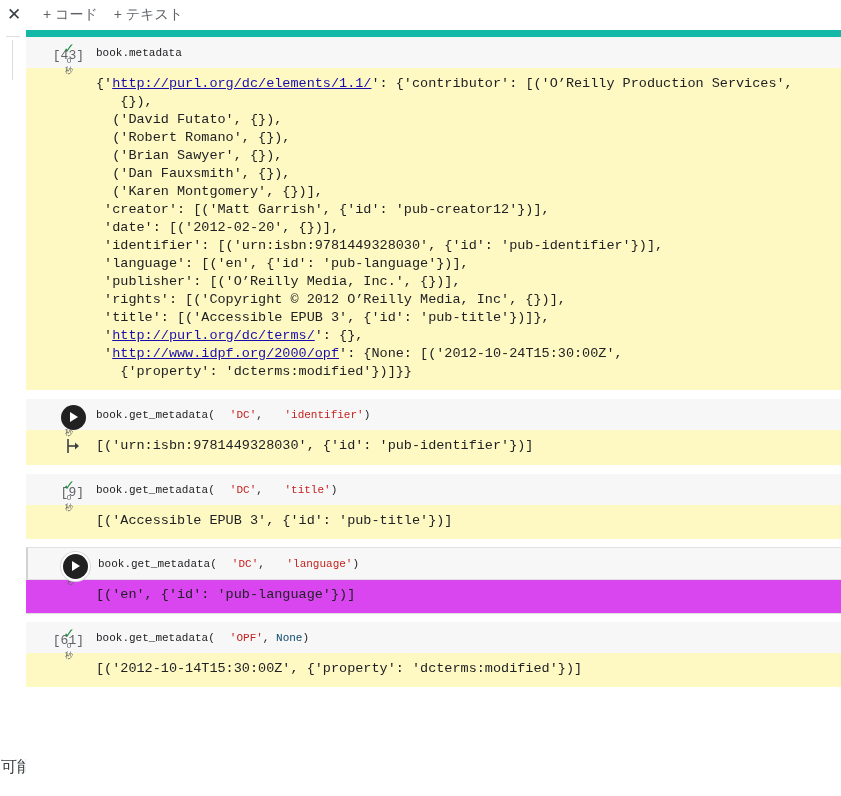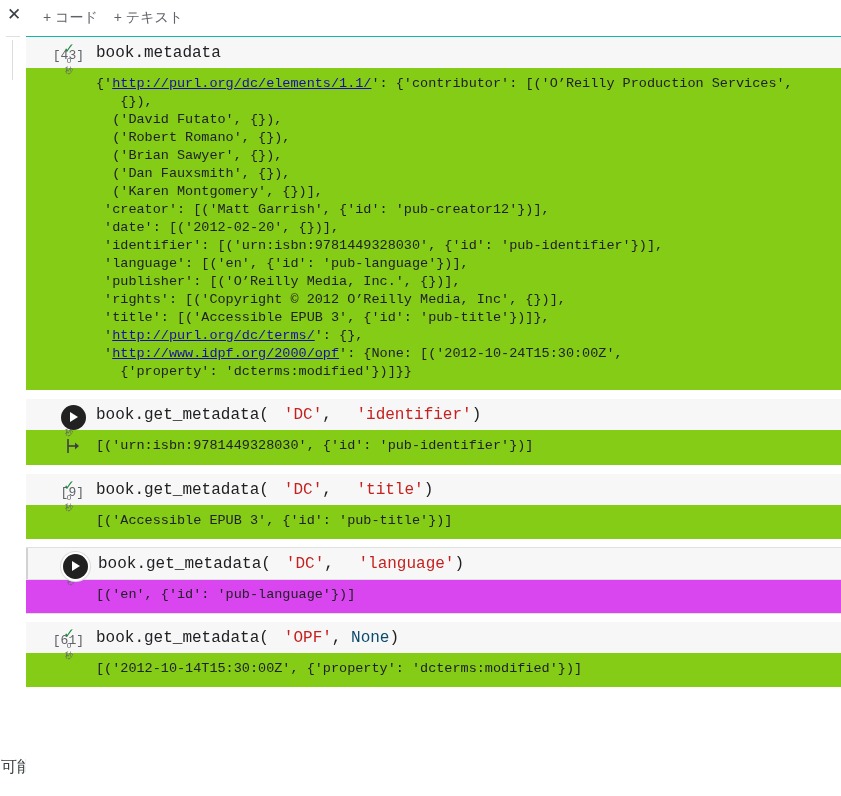--- a/index.html
+++ b/index.html
@@ -51,21 +51,21 @@
     font-size: 16px;
     color: #3c4043;
     white-space: nowrap;
   }
   
   .toolbar {
     position: absolute;
     left: 26px; top: 0;
     right: 0; height: 37px;
     background: #ffffff;
-    border-bottom: 1px solid #14b8a6;
+    border-bottom: 7px solid #14b8a6;
     display: flex;
     align-items: center;
     padding-left: 17px;
     box-sizing: border-box;
   }
   .tb-btn {
     display: flex;
     align-items: center;
     color: #5f6368;
     font-size: 14px;
@@ -130,21 +130,21 @@
     left: 9px; top: 7px;
     border-left: 8px solid #ffffff;
     border-top: 5.5px solid transparent;
     border-bottom: 5.5px solid transparent;
   }
   .run-btn.highlight {
     box-shadow: 0 0 0 2px #ffffff, 0 0 0 3px #dadce0;
   }
   .code {
     font-family: "Liberation Mono", monospace;
-    font-size: 16px;
+    font-size: 11px;
     color: #202124;
     padding-top: 7px;
     padding-bottom: 6px;
     white-space: pre;
     line-height: 18px;
     flex: 1 1 auto;
   }
   .str { color: #c5221f; margin-left: 15px; }
   .kw  { color: #0c4a6e; }
   
@@ -164,21 +164,21 @@
   }
   .status .secs {
     font-size: 8px;
     color: #5f6368;
     line-height: 9px;
     display: block;
     margin-top: 1px;
   }
   
   .cell-output {
-    background: #84cc16;
+    background: #fef9c3;
     display: flex;
     align-items: flex-start;
     padding-top: 7px;
     padding-bottom: 9px;
   }
   .out-gutter {
     width: 70px;
     flex: 0 0 70px;
     display: flex;
     justify-content: flex-end;

